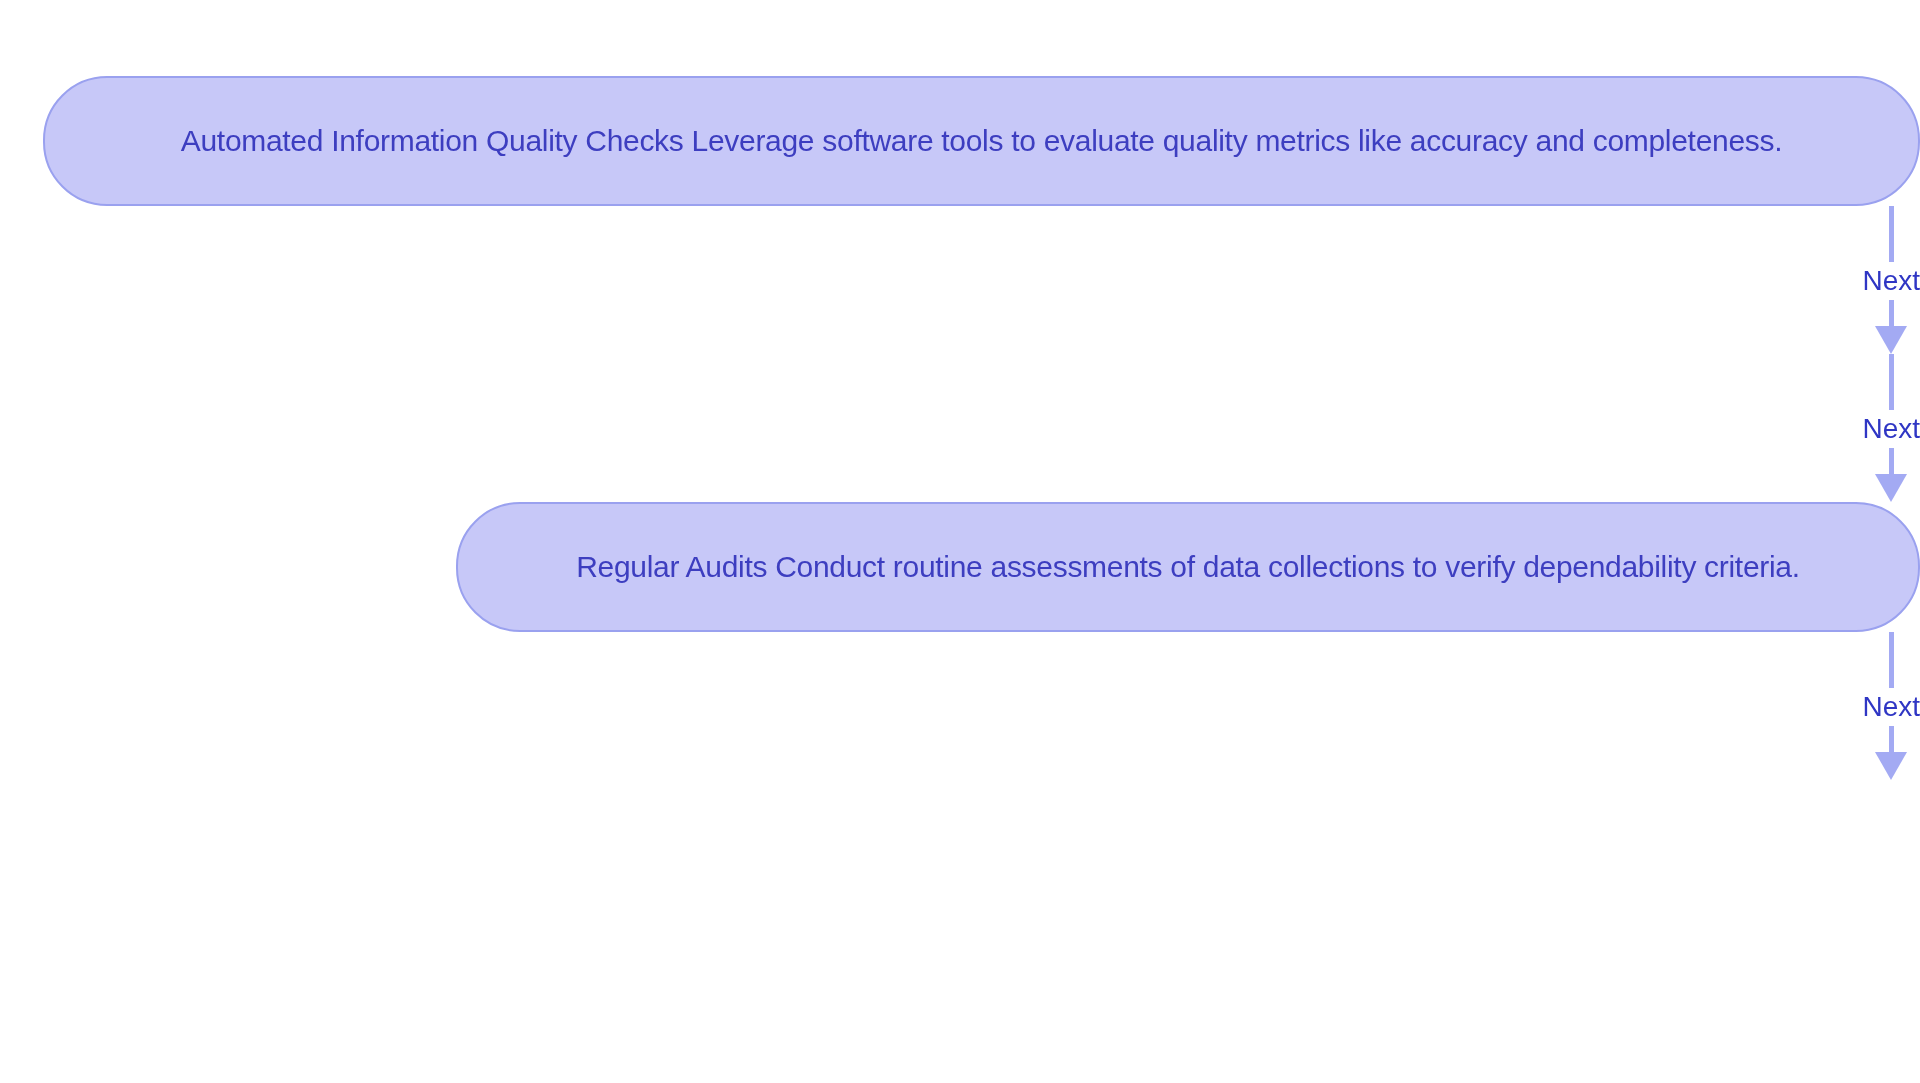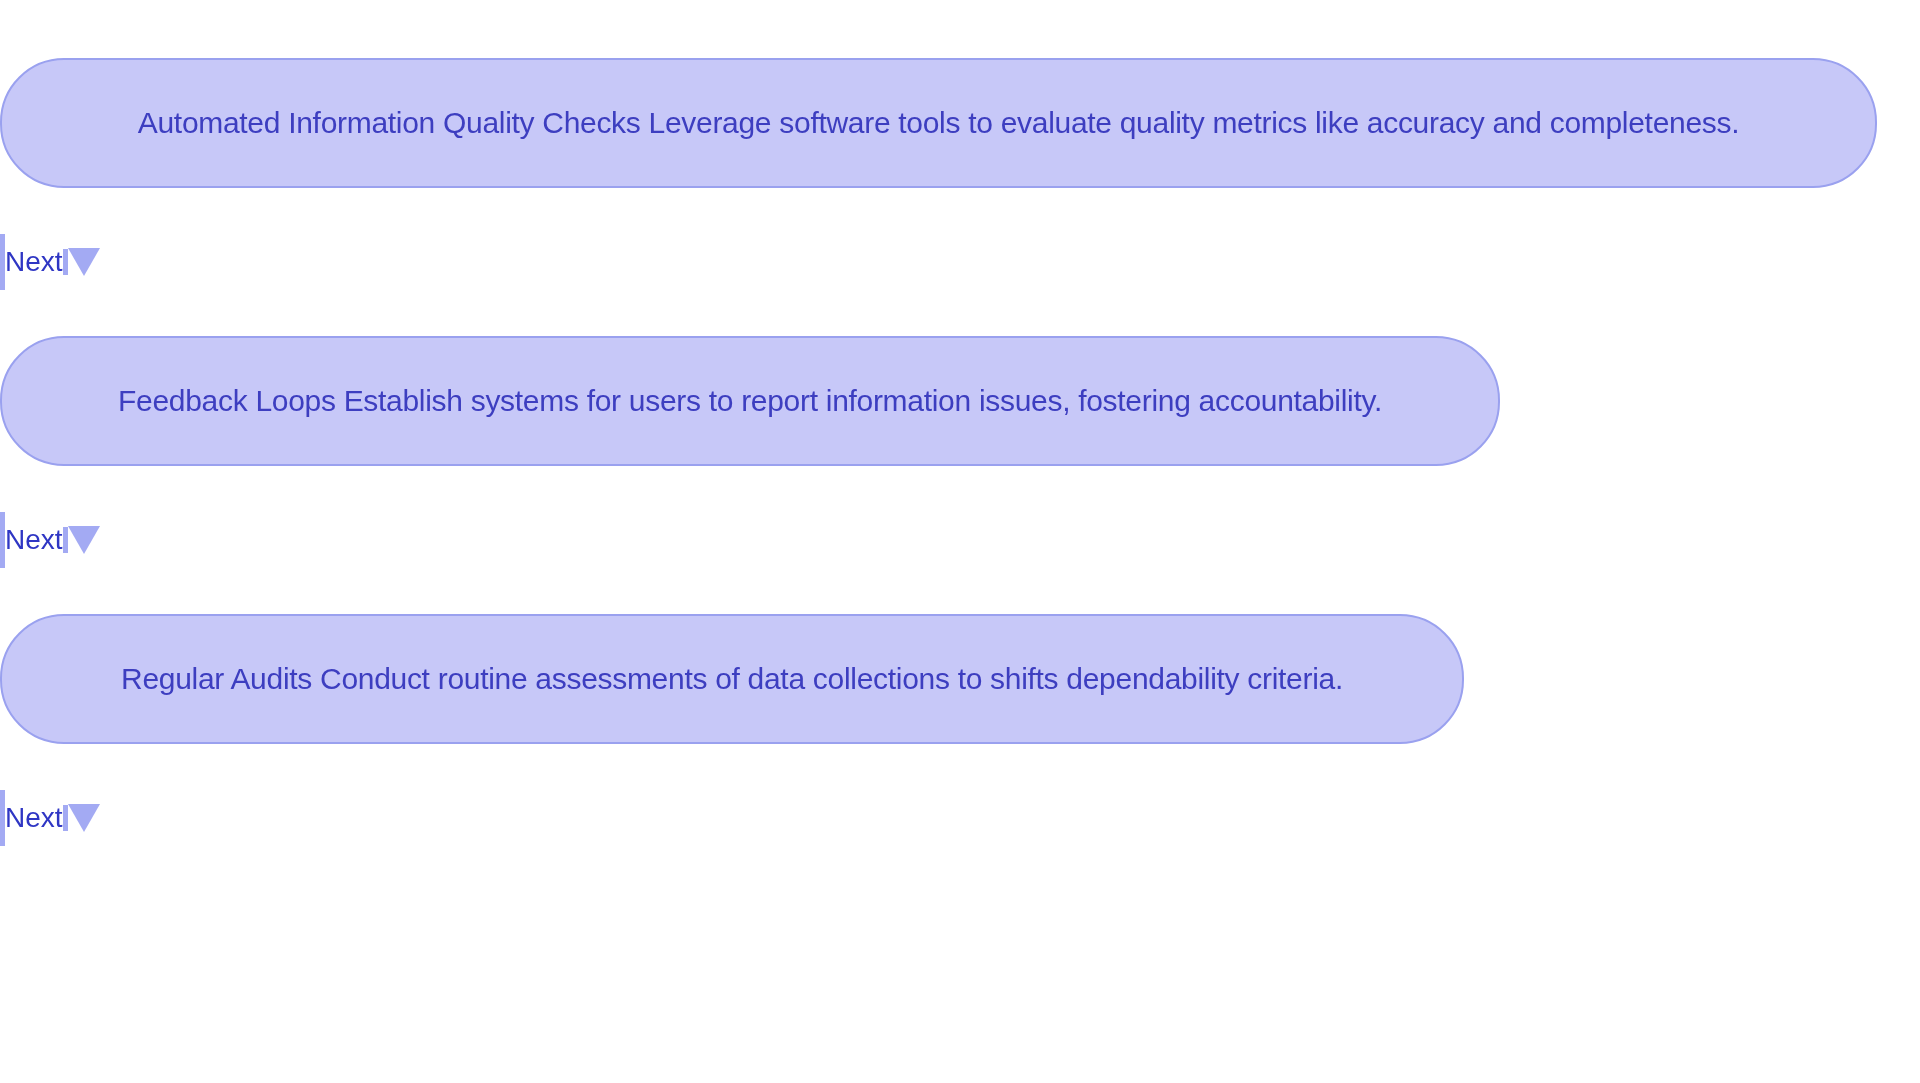--- a/index.html
+++ b/index.html
@@ -14,24 +14,24 @@
   html, body {
     width: 1920px;
     height: 1083px;
     background: var(--background);
     font-family: "Liberation Sans", sans-serif;
     overflow: hidden;
   }
   .canvas {
     width: 1920px;
     height: 1083px;
-    padding-top: 58px;
+    padding-top: 76px;
     display: flex;
     flex-direction: column;
-    align-items: flex-start;
+    align-items: flex-end;
   }
   .node {
     height: 130px;
     border-radius: 64px;
     background: var(--node-fill);
     border: 2px solid var(--node-border);
     display: flex;
     align-items: center;
     justify-content: center;
     flex: 0 0 auto;
@@ -44,21 +44,21 @@
     text-align: center;
   }
   .node-1 { width: 1877px; }
   .node-2 { width: 1500px; }
   .node-3 { width: 1464px; }
   .node-4 { width: 1758px; }
   .edge {
     height: 148px;
     flex: 0 0 auto;
     display: flex;
-    flex-direction: row;
+    flex-direction: column;
     align-items: center;
   }
   .edge-seg {
     width: 5px;
     background: var(--arrow);
     flex: 0 0 auto;
   }
   .seg-top { height: 56px; }
   .seg-bottom { height: 26px; }
   .edge-label {
@@ -86,33 +86,30 @@
     <span class="node-label">Automated Information Quality Checks Leverage software tools to evaluate quality metrics like accuracy and completeness.</span>
   </div>
 
   <div class="edge">
     <div class="edge-seg seg-top"></div>
     <div class="edge-label">Next</div>
     <div class="edge-seg seg-bottom"></div>
     <div class="arrowhead"></div>
   </div>
 
-  <div class="node node-2">
-    <span class="node-label">Feedback Loops Establish systems for users to report information issues, fostering accountability.</span>
-  </div>
 
   <div class="edge">
     <div class="edge-seg seg-top"></div>
     <div class="edge-label">Next</div>
     <div class="edge-seg seg-bottom"></div>
     <div class="arrowhead"></div>
   </div>
 
   <div class="node node-3">
-    <span class="node-label">Regular Audits Conduct routine assessments of data collections to shifts dependability criteria.</span>
+    <span class="node-label">Regular Audits Conduct routine assessments of data collections to verify dependability criteria.</span>
   </div>
 
   <div class="edge">
     <div class="edge-seg seg-top"></div>
     <div class="edge-label">Next</div>
     <div class="edge-seg seg-bottom"></div>
     <div class="arrowhead"></div>
   </div>
 
 

